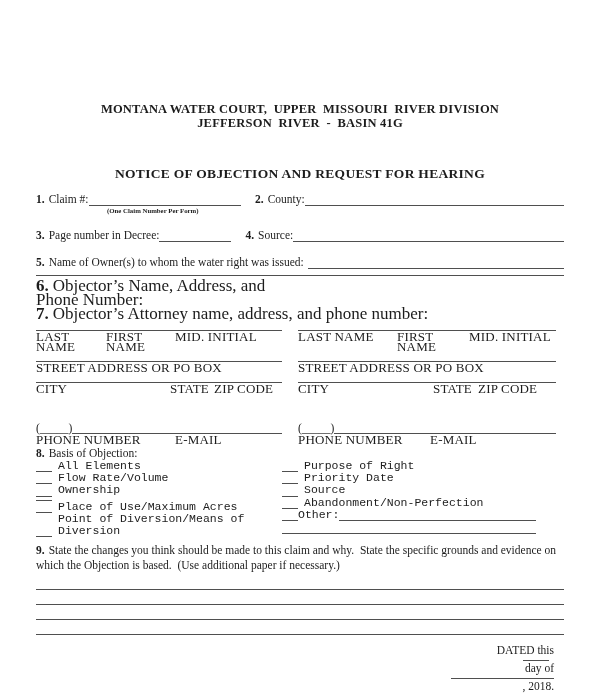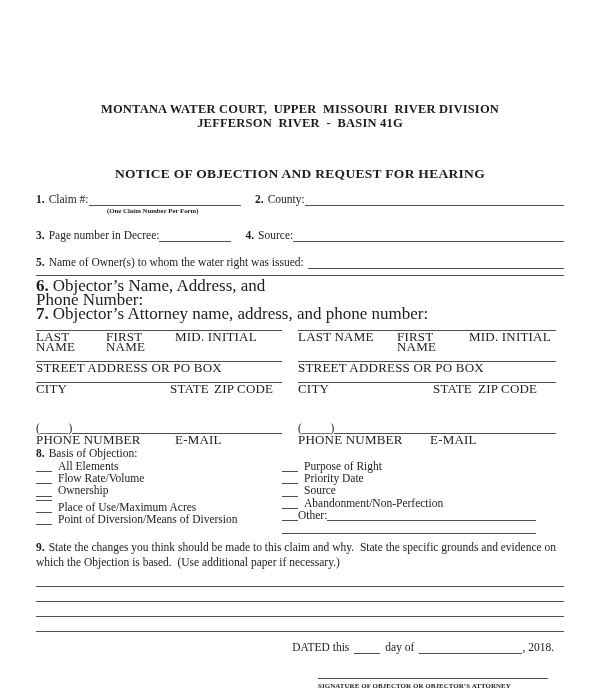--- a/index.html
+++ b/index.html
@@ -31,31 +31,31 @@
   .addr{width:246px;}
   .addr.right{flex:1;margin-right:8px;}
   .wl1{height:6px;}
   .wl{height:9px;}
   .flabels{display:flex;font-size:13px;line-height:10px;padding-top:1px;letter-spacing:.2px;}
   .a-ln{width:70px;} .a-fn{width:69px;} .a-city{width:134px;} .a-state{width:44px;} .a-phone{width:139px;}
   .b-ln{width:99px;} .b-fn{width:72px;} .b-city{width:135px;} .b-state{width:45px;} .b-phone{width:132px;}
   .phone-row{display:flex;align-items:flex-end;line-height:12px;margin-top:28px;}
   .pp{letter-spacing:0;}
   .sec8{margin-top:2px;line-height:13px;}
-  .opt-cols{display:flex;}
+  .opt-cols{display:flex;font-family:Liberation Mono, monospace;}
   .opt-col{width:246px;}
   .opt-col.right{flex:1;}
   .opt{display:flex;align-items:flex-end;line-height:12.2px;}
   .tick{width:16px;height:3px;margin-right:6px;flex:none;}
   .other-fill{margin-right:28px;}
   .other-cont{margin-left:0;height:3px;width:254px;margin-top:9px;}
   .stmt{margin-top:6px;line-height:15px;}
   .rules{margin-top:16px;}
   .rule-line{height:0;border-bottom:1px solid #4f4f4f;margin-bottom:14px;}
-  .dated{margin-top:-6px;display:flex;align-items:flex-end;justify-content:flex-end;margin-right:10px;line-height:14px;}
+  .dated{margin-top:-6px;display:flex;align-items:flex-end;justify-content:flex-end;margin-right:10px;line-height:14px;flex-direction:column;}
   .d1{width:26px;height:3px;margin:0 5px;}
   .d2{width:103px;height:3px;margin-left:5px;}
   .sigwrap{margin-top:24px;display:flex;flex-direction:column;align-items:flex-end;margin-right:16px;}
   .siginner{width:230px;}
   .sig-line{height:0;border-bottom:1px solid #4f4f4f;}
   .sig-caption{font-size:6.9px;font-weight:bold;line-height:9px;padding-top:2px;letter-spacing:.1px;}
   .footer{margin-top:33px;text-align:center;font-weight:normal;font-size:12px;line-height:14px;letter-spacing:.4px;}
 </style>
 </head>
 <body>

